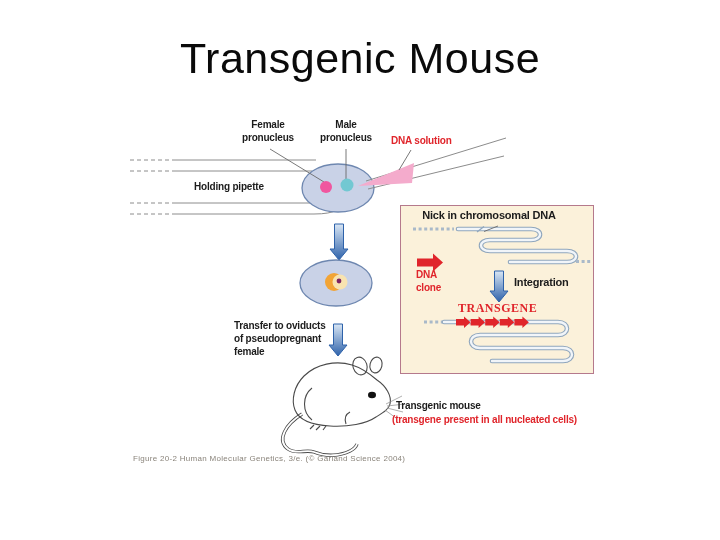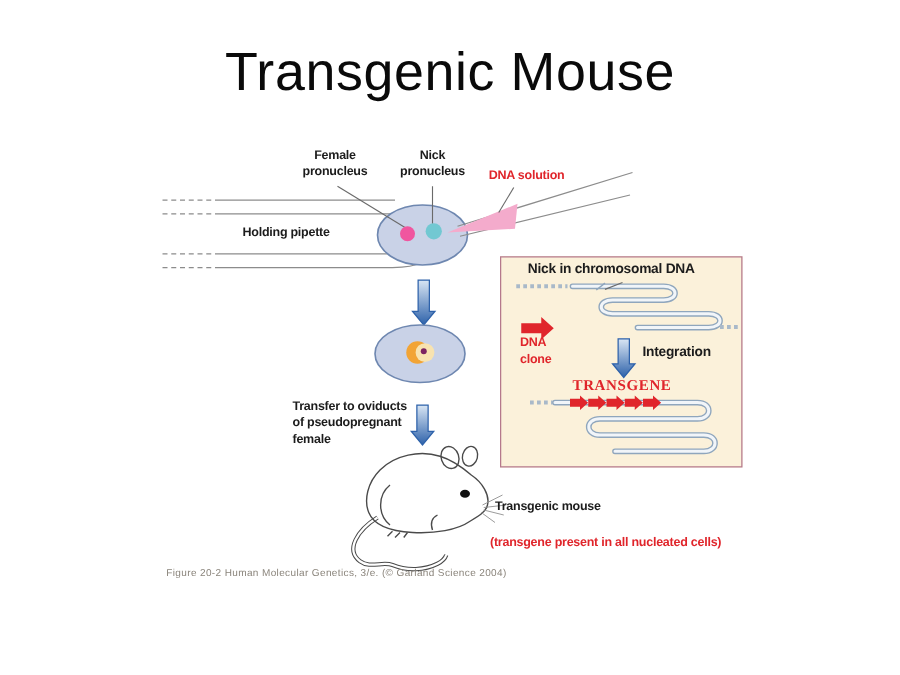--- a/index.html
+++ b/index.html
@@ -141,21 +141,21 @@
       <path class="mouseline" d="M346 424 C344 418 346 414 350 412"></path>
       <path class="mouseline" d="M314 425 l-4 4 M320 426 l-4 4 M326 426 l-3 4"></path>
       <ellipse cx="372" cy="395" rx="4" ry="3.2" fill="#111111"></ellipse>
       <path class="whisker" d="M386 404 L402 396 M387 406 L405 404 M387 408 L403 412 M385 410 L396 418"></path>
     </g>
   </svg>
 
   <div class="lbl ctr" style="left:218px; top:118px; width:100px;">Female
 pronucleus</div>
 
-  <div class="lbl ctr" style="left:296px; top:118px; width:100px;">Nick
+  <div class="lbl ctr" style="left:296px; top:118px; width:100px;">Male
 pronucleus</div>
 
   <div class="lbl red" style="left:391px; top:134px; white-space:nowrap;">DNA solution</div>
 
   <div class="lbl" style="left:194px; top:180px; white-space:nowrap;text-align:right;">Holding pipette</div>
 
 
   <div class="lbl" style="left:224px; top:319px;margin-left:10px;">Transfer to oviducts
 of pseudopregnant
 female</div>
@@ -164,17 +164,17 @@
 
   <div class="lbl red" style="left:416px; top:268px;">DNA
 clone</div>
 
   <div class="lbl big" style="left:514px; top:276px; white-space:nowrap;">Integration</div>
 
   <div class="lbl red caps" style="left:458px; top:302px; white-space:nowrap;">TRANSGENE</div>
 
   <div class="lbl" style="left:396px; top:399px; white-space:nowrap;">Transgenic mouse</div>
 
-  <div class="lbl red" style="left:392px; top:413px; white-space:nowrap;margin-top:15px;">(transgene present in all nucleated cells)</div>
+  <div class="lbl red" style="left:392px; top:413px; white-space:nowrap;">(transgene present in all nucleated cells)</div>
 
   <div class="caption">Figure 20-2  Human Molecular Genetics, 3/e.  (© Garland Science 2004)</div>
 
 </div>
 
 </body></html>

